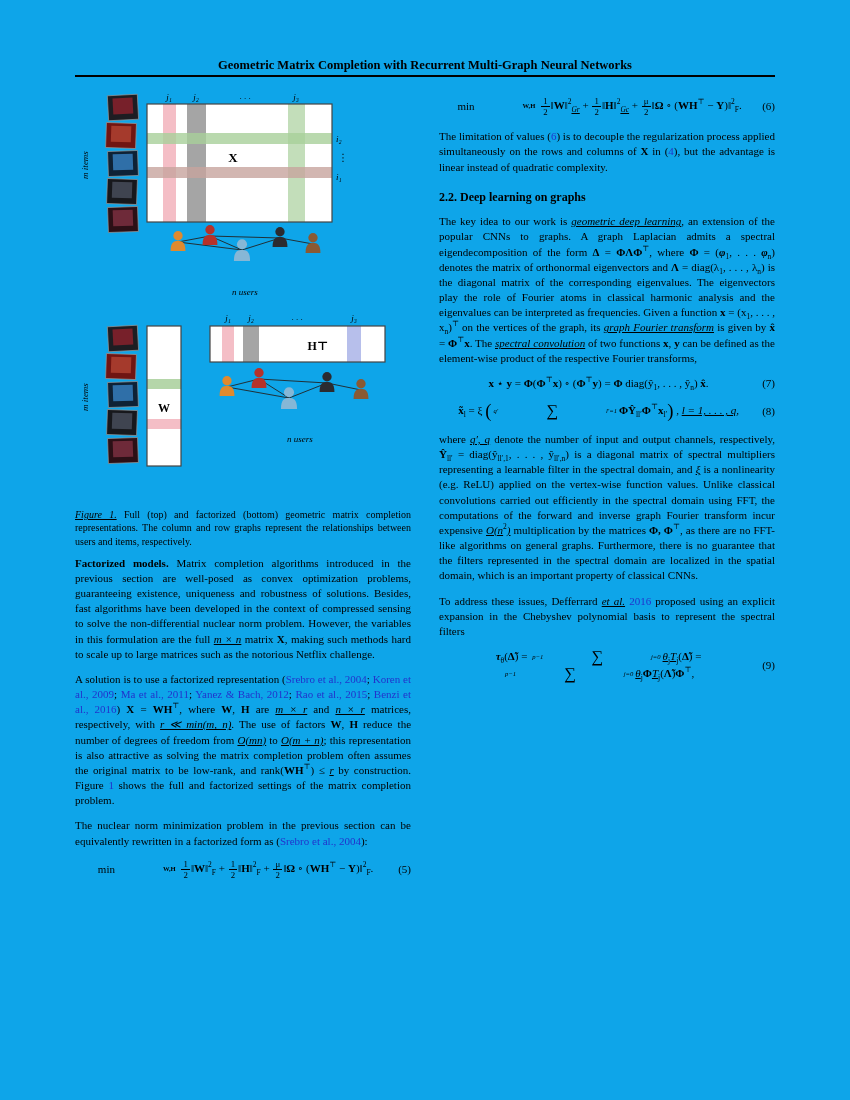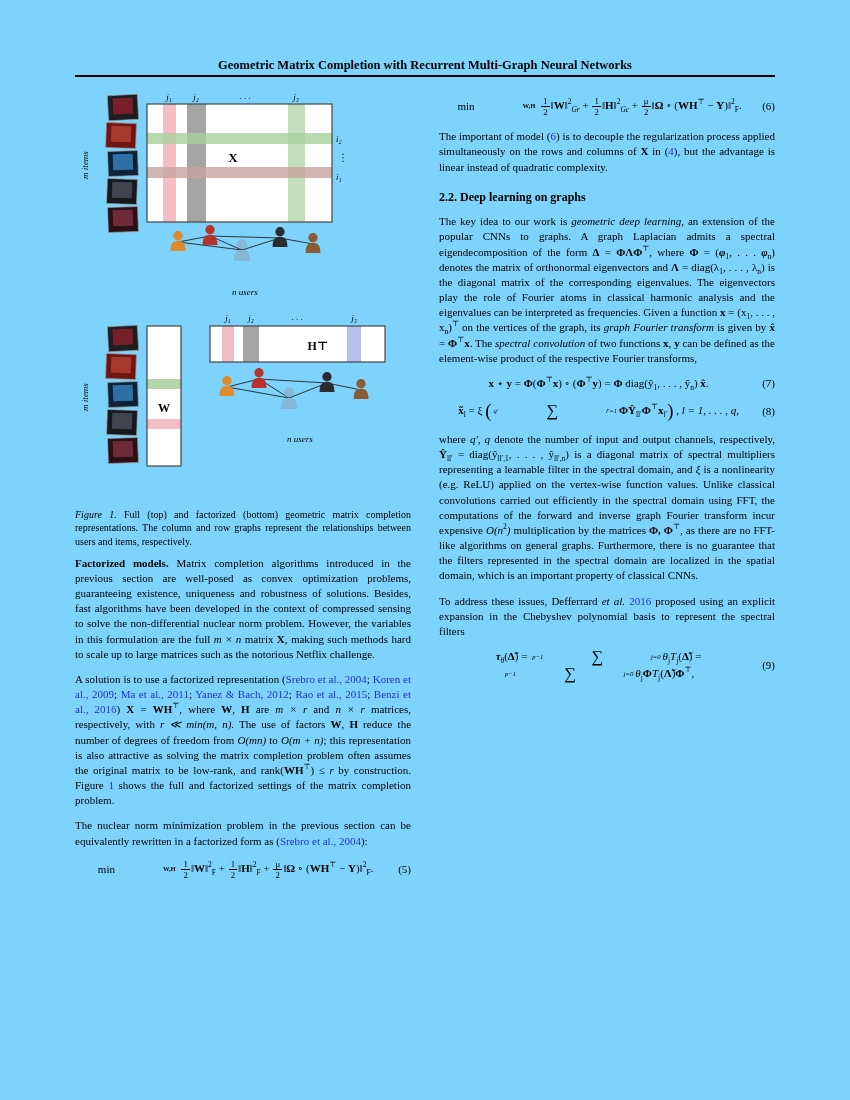--- a/index.html
+++ b/index.html
@@ -1,20 +1,20 @@
 <!DOCTYPE html>
 <html><head>
 <meta charset="utf-8">
 <style>
   * { box-sizing: border-box; }
   html,body { margin:0; padding:0; background:#ffffff; }
   #page {
     position: relative;
     width: 850px; height: 1100px;
-    background: #7dd3fc;
+    background: #0ea5e9;
     color: #000;
     font-family: "Liberation Serif", "DejaVu Serif", serif;
     overflow: hidden;
   }
   .running-title {
     position: absolute; top: 58px; left: 75px; width: 700px;
     text-align: center; font-weight: bold; font-size: 12.5px;
   }
   .header-rule {
     position: absolute; top: 75px; left: 75px; width: 700px; height: 2px;
@@ -28,21 +28,21 @@
   .col-right { left: 439px; }
   p { margin: 0 0 10px 0; }
   .section-heading {
     font-weight: bold; font-size: 12px; text-align: left;
     margin: 14px 0 9px 0;
   }
   figure { margin: 0 0 8px 0; }
   figcaption { font-size: 10px; line-height: 1.32; margin-top: 12px; text-align: justify; }
   .link { color: var(--link, #2233cc); }
   .b  { font-weight: bold; }
-  .i  { font-style: italic; }
+  .i  { font-style: italic; text-decoration: underline; }
   .bi { font-weight: bold; font-style: italic; }
   .sup { vertical-align: super; font-size: 0.68em; line-height: 0; }
   .sub { vertical-align: sub;  font-size: 0.68em; line-height: 0; }
   .big { font-size: 1.7em; vertical-align: middle; line-height: 0; }
   .eqrow { display: flex; align-items: center; margin: 6px 0 12px 0; }
   .eq    { flex: 1; text-align: center; font-size: 11px; }
   .eqnum { flex: 0 0 auto; text-align: right; padding-left: 4px; }
   .frac {
     display: inline-flex; flex-direction: column; vertical-align: middle;
     text-align: center; font-size: 0.8em; line-height: 1.15; margin: 0 1px;
@@ -243,21 +243,21 @@
           </span><span>‖</span><span class="b">W</span><span>‖</span><span class="sup">2</span><span class="sub i">Gr</span><span> + </span><span class="frac">
             <span class="fnum">1</span>
             <span class="fden">2</span>
           </span><span>‖</span><span class="b">H</span><span>‖</span><span class="sup">2</span><span class="sub i">Gc</span><span> + </span><span class="frac">
             <span class="fnum">μ</span>
             <span class="fden">2</span>
           </span><span>‖</span><span class="b">Ω</span><span> ∘ (</span><span class="b">WH</span><span class="sup">⊤</span><span> − </span><span class="b">Y</span><span>)‖</span><span class="sup">2</span><span class="sub">F</span><span>.</span></span>
       <span class="eqnum">(6)</span>
     </div>
 
-    <p><span>The important of model (</span><span class="link">6</span><span>) is to decouple the regularization process applied simultaneously on the rows and columns of </span><span class="b">X</span><span> in (</span><span class="link">4</span><span>), but the advantage is linear instead of quadratic complexity.</span></p>
+    <p><span>The limitation of values (</span><span class="link">6</span><span>) is to decouple the regularization process applied simultaneously on the rows and columns of </span><span class="b">X</span><span> in (</span><span class="link">4</span><span>), but the advantage is linear instead of quadratic complexity.</span></p>
 
     <div class="section-heading">2.2. Deep learning on graphs</div>
 
     <p><span>The key idea to our work is </span><span class="i">geometric deep learning</span><span>, an extension of the popular CNNs to graphs. A graph Laplacian admits a spectral eigendecomposition of the form </span><span class="b">Δ</span><span> = </span><span class="b">ΦΛΦ</span><span class="sup">⊤</span><span>, where </span><span class="b">Φ</span><span> = (</span><span class="bi">φ</span><span class="sub">1</span><span>, . . . </span><span class="bi">φ</span><span class="sub">n</span><span>) denotes the matrix of orthonormal eigenvectors and </span><span class="b">Λ</span><span> = diag(λ</span><span class="sub">1</span><span>, . . . , λ</span><span class="sub">n</span><span>) is the diagonal matrix of the corresponding eigenvalues. The eigenvectors play the role of Fourier atoms in classical harmonic analysis and the eigenvalues can be interpreted as frequencies. Given a function </span><span class="b">x</span><span> = (x</span><span class="sub">1</span><span>, . . . , x</span><span class="sub">n</span><span>)</span><span class="sup">⊤</span><span> on the vertices of the graph, its </span><span class="i">graph Fourier transform</span><span> is given by </span><span class="b">x̂</span><span> = </span><span class="b">Φ</span><span class="sup">⊤</span><span class="b">x</span><span>. The </span><span class="i">spectral convolution</span><span> of two functions </span><span class="b">x</span><span>, </span><span class="b">y</span><span> can be defined as the element-wise product of the respective Fourier transforms,</span></p>
 
     <div class="eqrow">
       <span class="eq"><span class="b">x</span><span> ⋆ </span><span class="b">y</span><span> = </span><span class="b">Φ</span><span>(</span><span class="b">Φ</span><span class="sup">⊤</span><span class="b">x</span><span>) ∘ (</span><span class="b">Φ</span><span class="sup">⊤</span><span class="b">y</span><span>) = </span><span class="b">Φ</span><span> diag(ŷ</span><span class="sub">1</span><span>, . . . , ŷ</span><span class="sub">n</span><span>) </span><span class="b">x̂</span><span>.</span></span>
       <span class="eqnum">(7)</span>
     </div>
 

